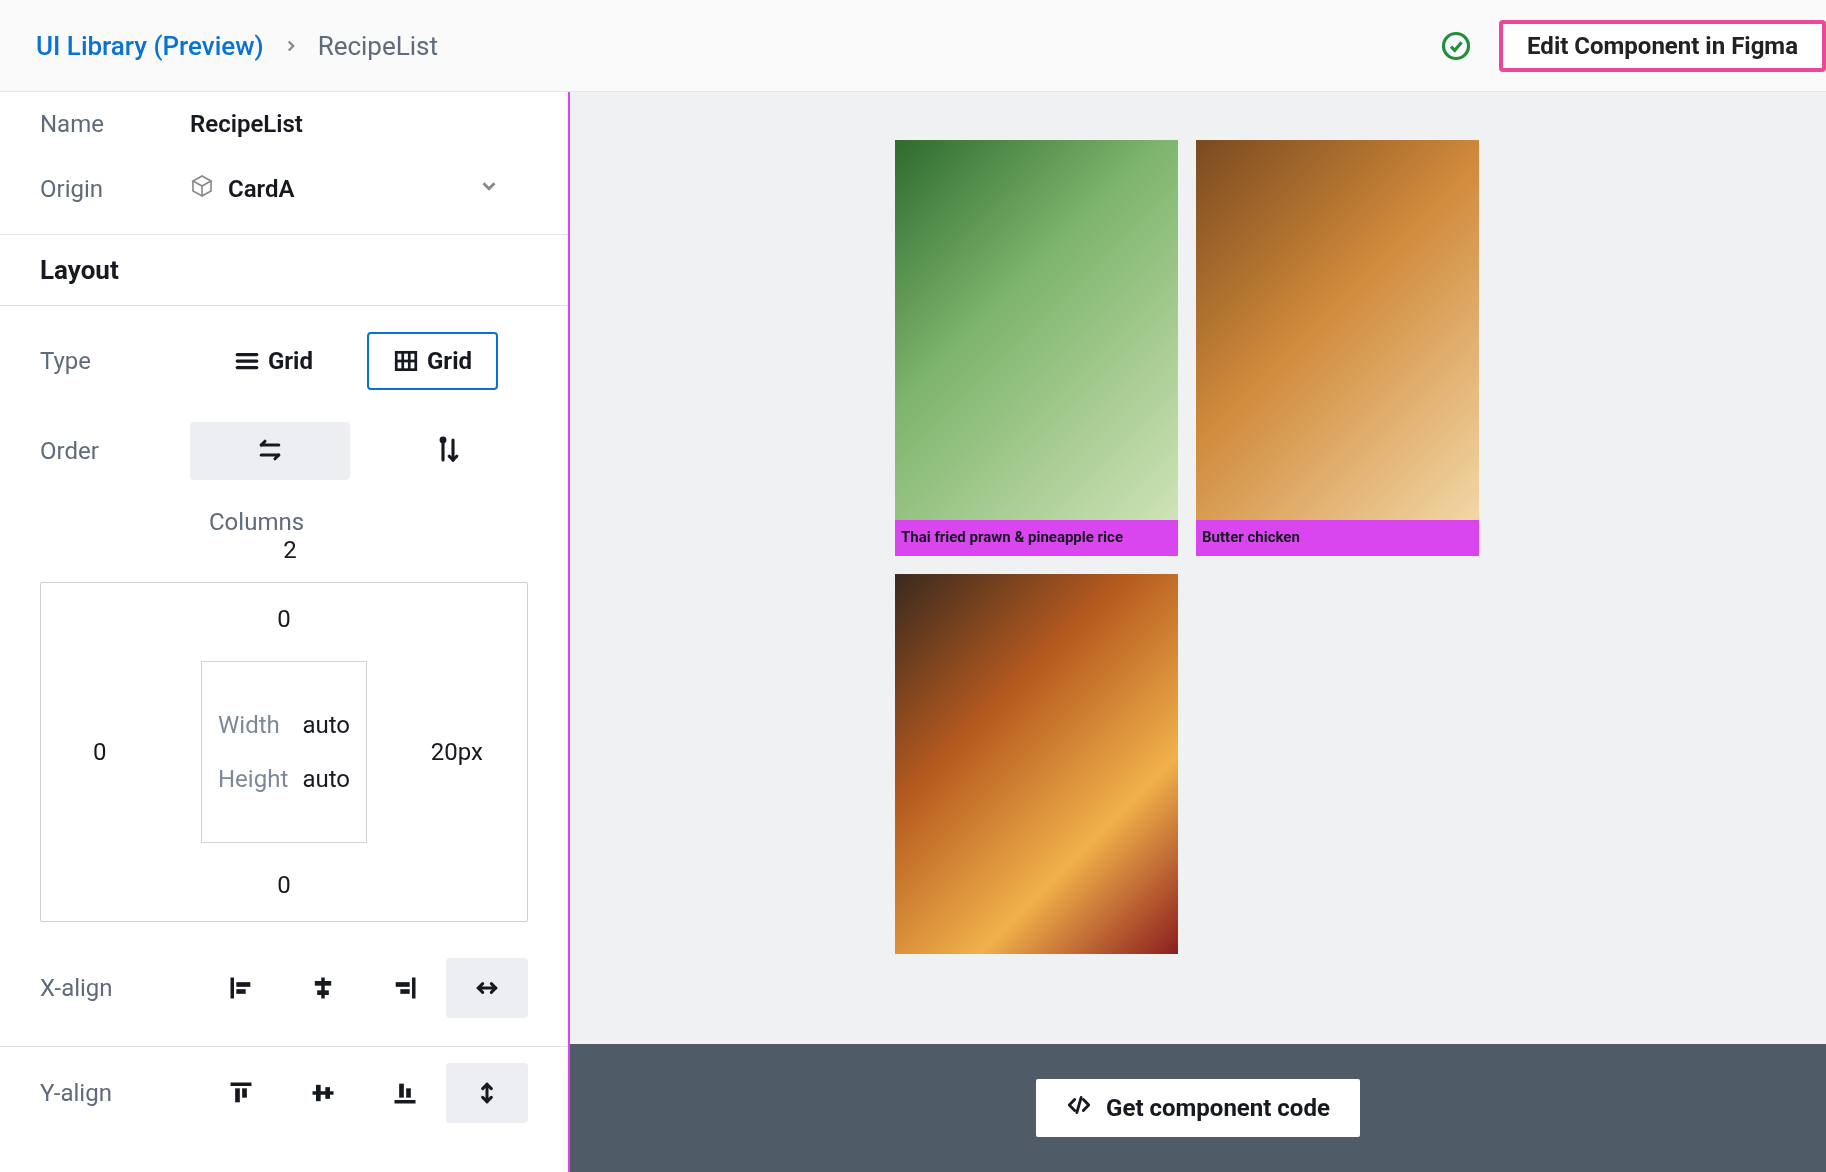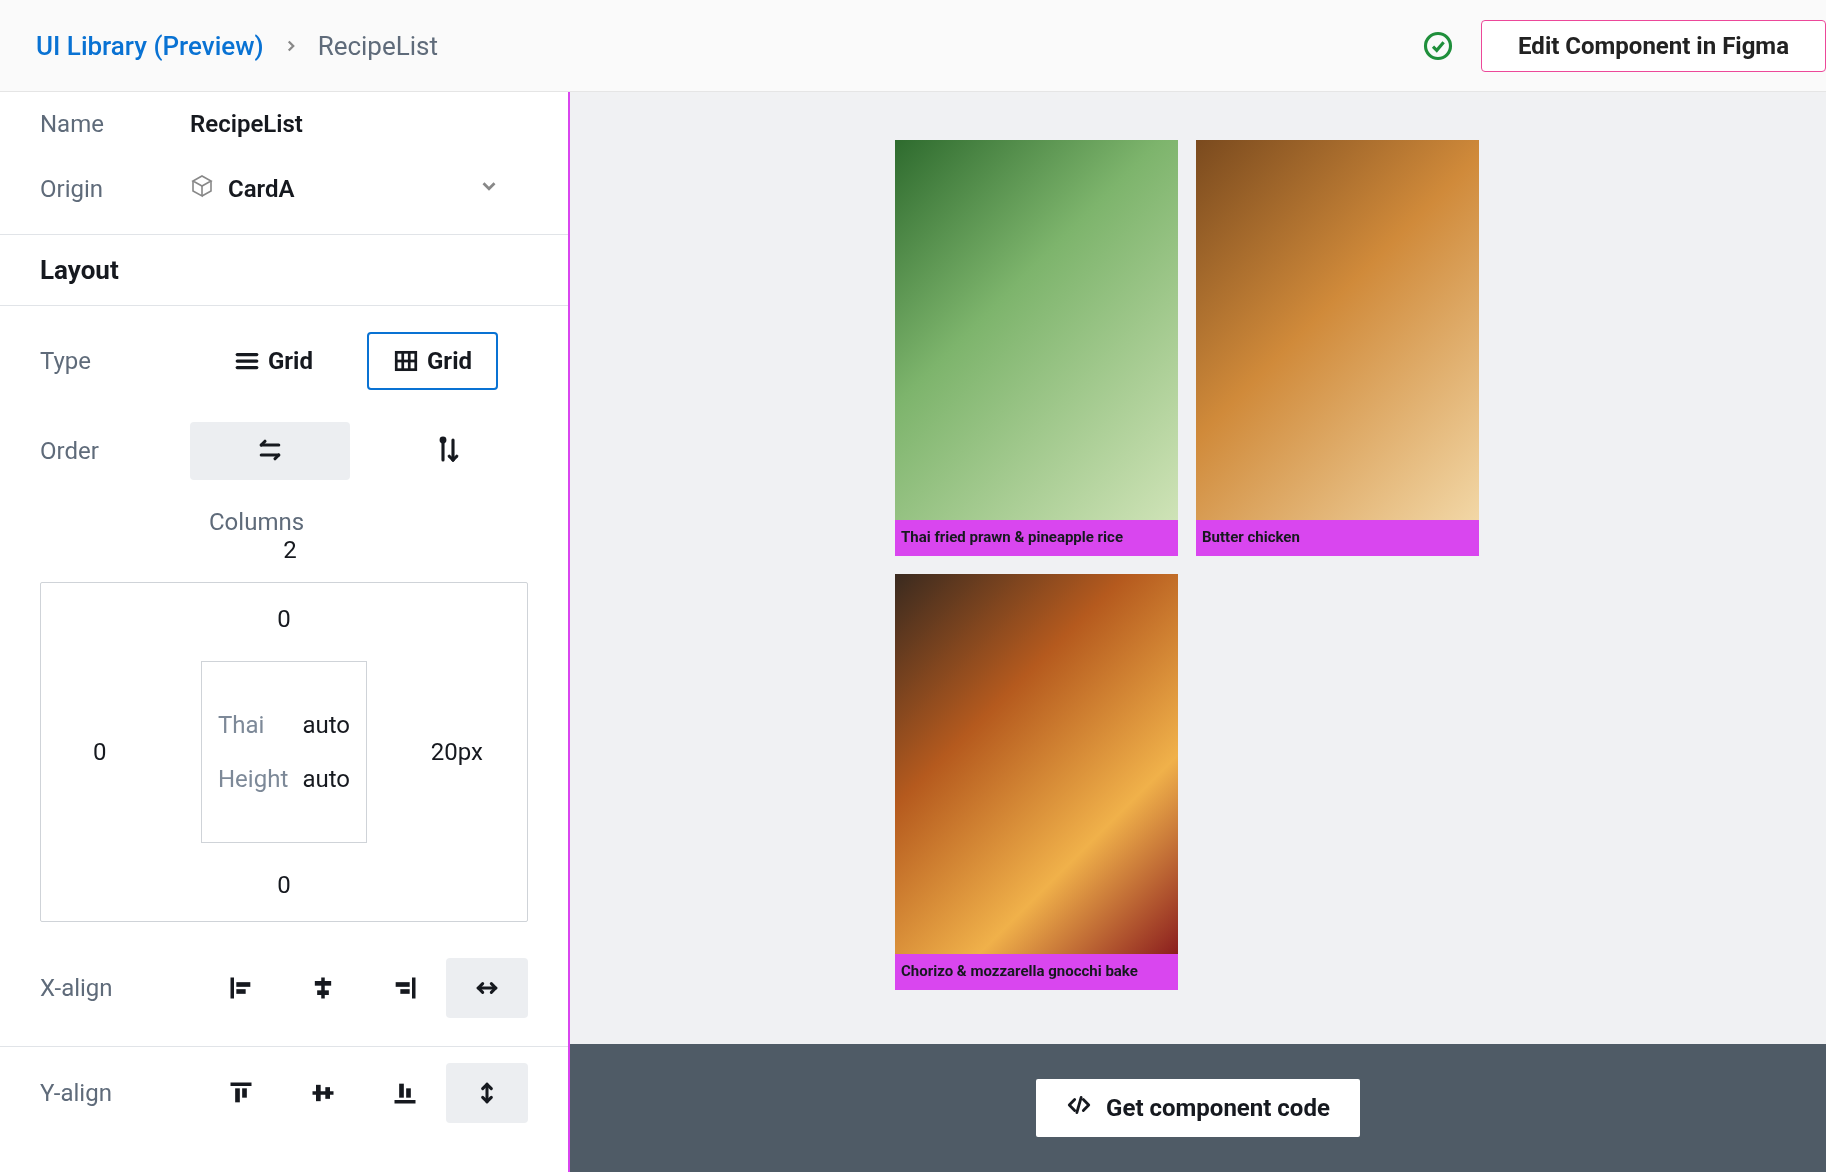--- a/index.html
+++ b/index.html
@@ -11,21 +11,21 @@
       height: 92px; padding: 0 0 0 36px; border-bottom: 1px solid #e5e5e5;
       background: #fafafa;
     }
     .breadcrumb { display: flex; align-items: center; gap: 18px; font-size: 26px; }
     .breadcrumb a { color: #0972d3; text-decoration: none; font-weight: 500; }
     .breadcrumb .chev { color: #888; }
     .breadcrumb .current { color: #5f6b7a; }
     .topbar-right { display: flex; align-items: center; gap: 28px; padding-right: 0; }
     .status-icon svg { display: block; }
     .edit-btn {
-      height: 52px; padding: 0 36px; border: 1px solid #ec4899; border-radius: 4px;
+      height: 52px; padding: 0 24px; border: 4px solid #ec4899; border-radius: 4px;
       background: #fff; font-size: 24px; font-weight: 700; color: #222; cursor: pointer;
       white-space: nowrap;
     }
 
     
     .main { display: flex; height: calc(1172px - 92px); }
 
     
     .panel {
       width: 570px; flex: none; border-right: 2px solid #d946ef;
@@ -229,21 +229,21 @@
       <span class="prop-value">2</span>
     </div>
 
     <div class="boxmodel">
       <div class="bm-top">0</div>
       <div class="bm-bottom">0</div>
       <div class="bm-left">0</div>
       <div class="bm-right">20px</div>
       <div class="bm-inner">
         <div class="bm-inner-row">
-          <span class="k">Thai</span>
+          <span class="k">Width</span>
           <span class="v">auto</span>
         </div>
         <div class="bm-inner-row">
           <span class="k">Height</span>
           <span class="v">auto</span>
         </div>
       </div>
     </div>
 
     <div class="prop-row align-row" style="border-bottom:1px solid #e1e4e8; padding-bottom:28px;">
@@ -325,21 +325,20 @@
           <div class="caption">Thai fried prawn &amp; pineapple rice</div>
         </div>
 
         <div class="card">
           <div class="img b"></div>
           <div class="caption">Butter chicken</div>
         </div>
 
         <div class="card">
           <div class="img c"></div>
-          <div class="caption">Chorizo &amp; mozzarella gnocchi bake</div>
         </div>
 
       </div>
     </div>
 
     <div class="bottombar">
       <button class="code-btn">
         <span>
           <svg width="26" height="26" viewBox="0 0 24 24" fill="none" stroke="#16191f" stroke-width="2.6" stroke-linecap="round" stroke-linejoin="round">
               <polyline points="8 7 3 12 8 17"></polyline>

